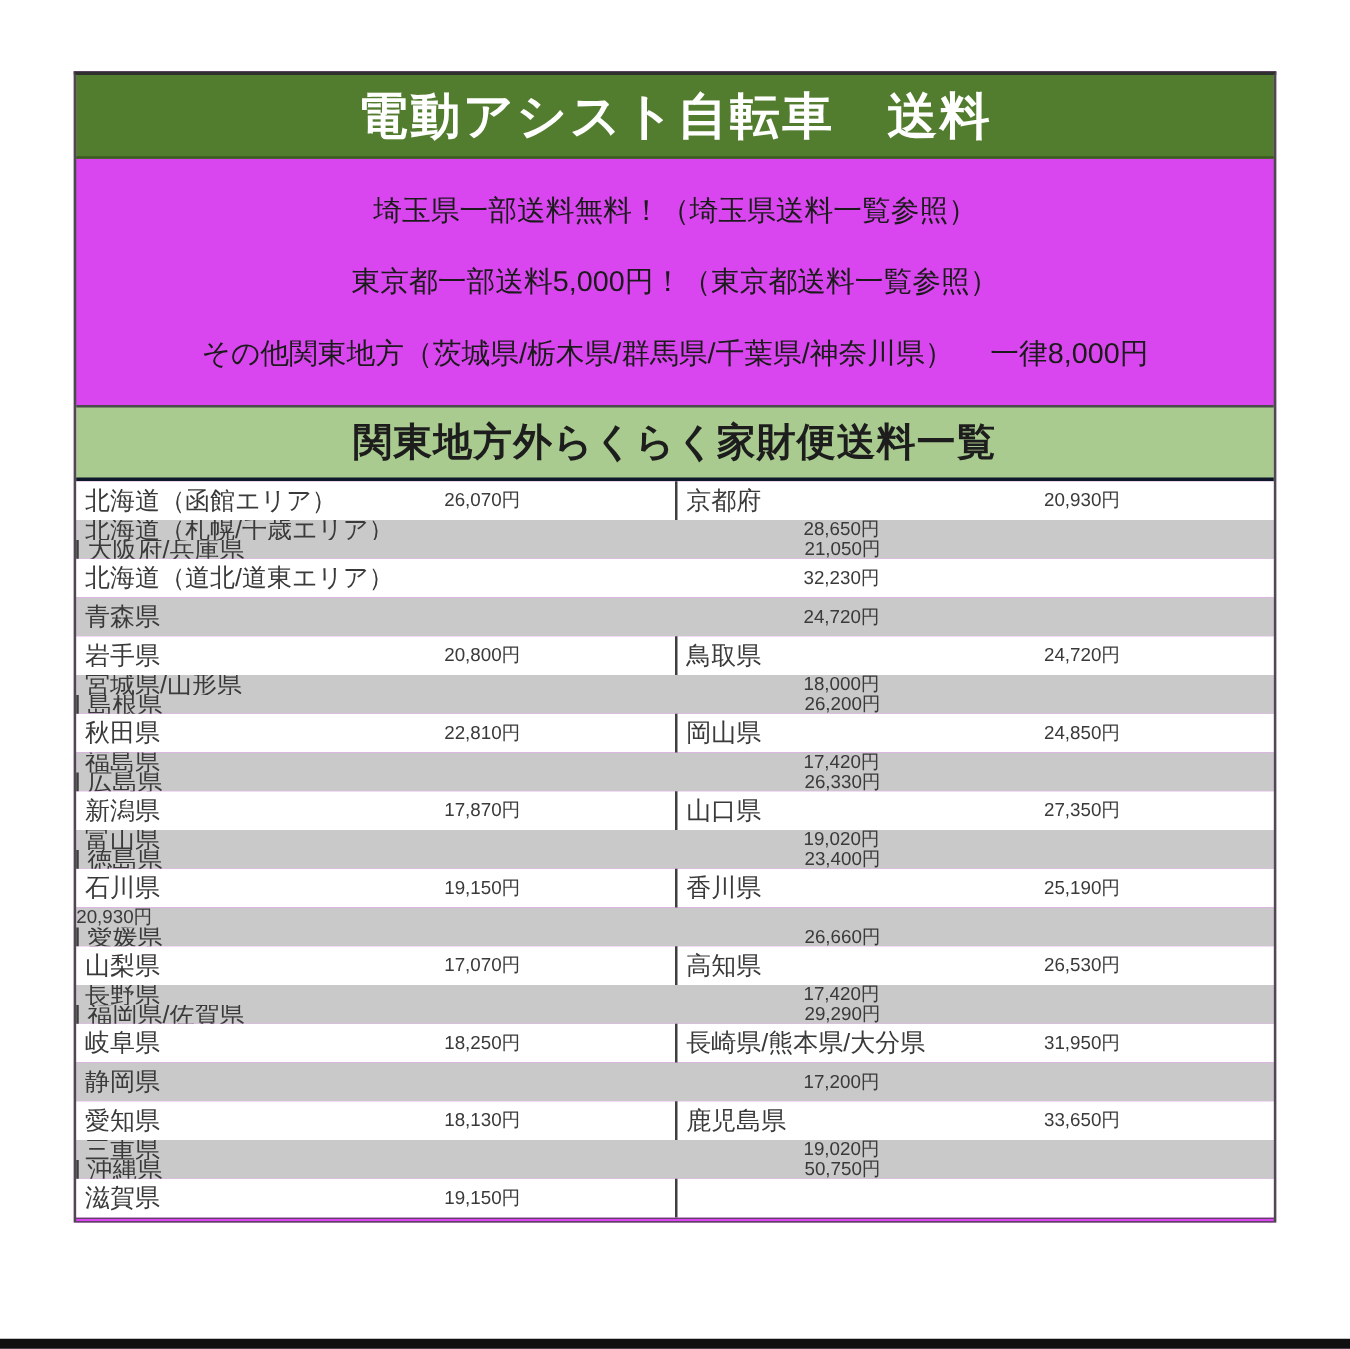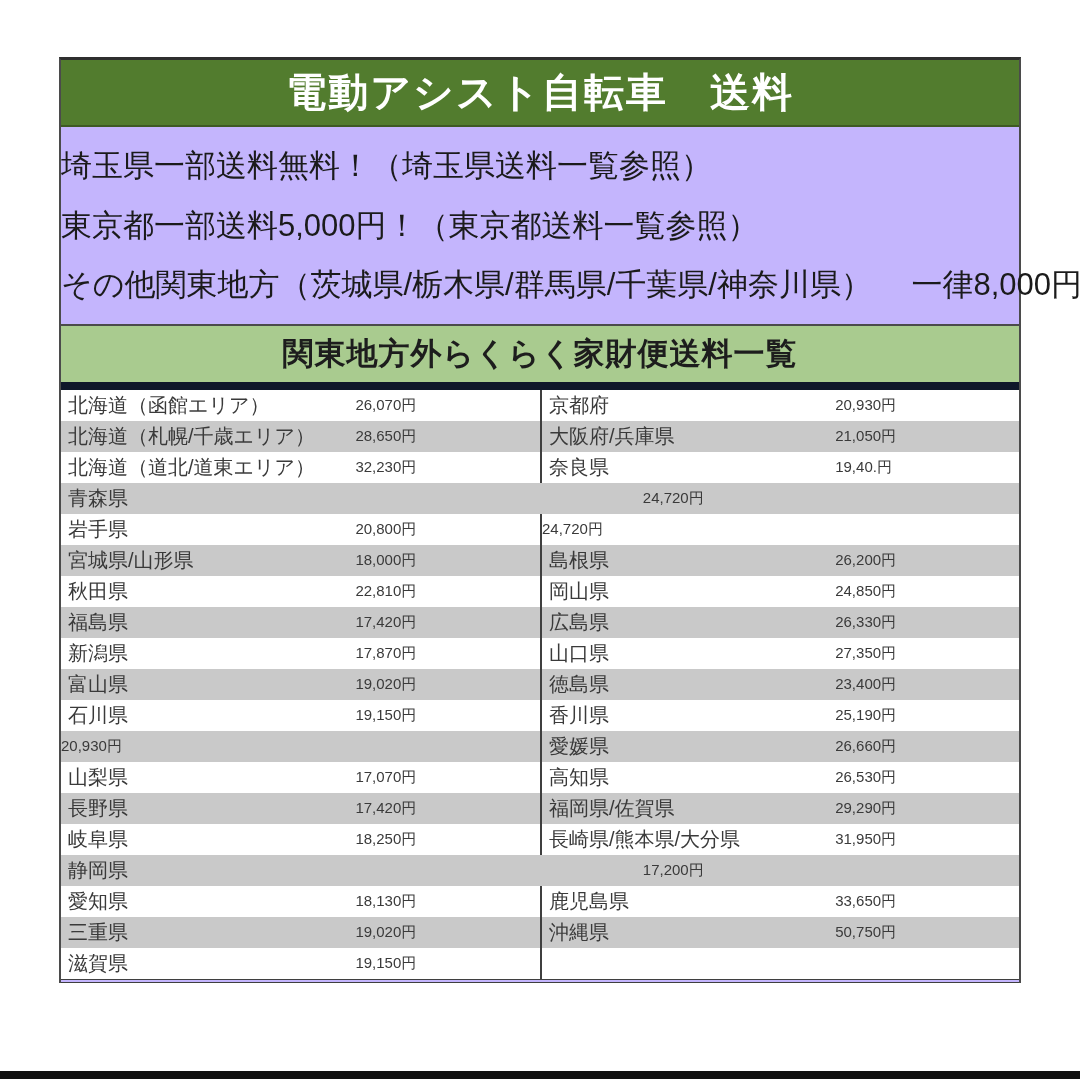--- a/index.html
+++ b/index.html
@@ -11,56 +11,56 @@
     font-family: "Liberation Sans", "DejaVu Sans", sans-serif;
   }
   .content-box {
     position: absolute;
     left: 59px; top: 57px;
     width: 962px;
     box-sizing: border-box;
     border-left: 2px solid #4b4b4b;
     border-right: 2px solid #4b4b4b;
     border-top: 3px solid #2f2f2f;
-    background: #c4b5fd;
+    background: #d946ef;
   }
   .main-header {
     height: 65px;
     background: #527c2e;
     border-bottom: 2px solid #3e5a23;
     display: flex; align-items: center; justify-content: center;
     color: #ffffff;
     font-size: 40px;
     font-weight: bold;
     letter-spacing: 2px;
   }
   .info-section {
     height: 197px;
     display: flex; flex-direction: column;
-    justify-content: space-evenly; align-items: flex-start;
-    font-size: 31px;
+    justify-content: space-evenly; align-items: center;
+    font-size: 23px;
     color: #1b1b1b;
   }
   .info-line { margin: 0; white-space: nowrap; }
   .sub-header {
     height: 56px;
     background: #a9cb8f;
     border-top: 2px solid #4b4b4b;
-    border-bottom: 8px solid #0f172a;
+    border-bottom: 3px solid #0f172a;
     display: flex; align-items: center; justify-content: center;
     font-size: 31px;
     font-weight: bold;
     color: #1d1d1d;
     letter-spacing: 1px;
   }
   .fee-table {
     border-bottom: 4px double #3f3f3f;
   }
   .row { display: flex; height: 31px; background: #ffffff; }
-  .row.shaded { background: #c9c9c9; }
+  .row.shaded { background: #c9c9c9; flex-direction: column; }
   .half {
     flex: 1 1 50%;
     display: flex; align-items: center;
     box-sizing: border-box;
     overflow: hidden;
   }
   .half.right { border-left: 2px solid #3f3f3f; justify-content: space-between; }
   .cell-name {
     flex: 0 0 60%;
     padding-left: 7px;
@@ -114,37 +114,34 @@
         <div class="half right">
           <span class="cell-name">大阪府/兵庫県</span>
           <span class="cell-price">21,050円</span>
         </div>
       </div>
       <div class="row">
         <div class="half left">
           <span class="cell-name">北海道（道北/道東エリア）</span>
           <span class="cell-price">32,230円</span>
         </div>
-        <div class="half right">
-          <span class="cell-name">奈良県</span>
-          <span class="cell-price">19,40.円</span>
-        </div>
       </div>
       <div class="row shaded">
         <div class="half left">
           <span class="cell-name">青森県</span>
           <span class="cell-price">24,720円</span>
         </div>
       </div>
       <div class="row">
         <div class="half left">
           <span class="cell-name">岩手県</span>
           <span class="cell-price">20,800円</span>
         </div>
         <div class="half right">
+          <span class="cell-name">鳥取県</span>
           <span class="cell-price">24,720円</span>
         </div>
       </div>
       <div class="row shaded">
         <div class="half left">
           <span class="cell-name">宮城県/山形県</span>
           <span class="cell-price">18,000円</span>
         </div>
         <div class="half right">
           <span class="cell-name">島根県</span>

